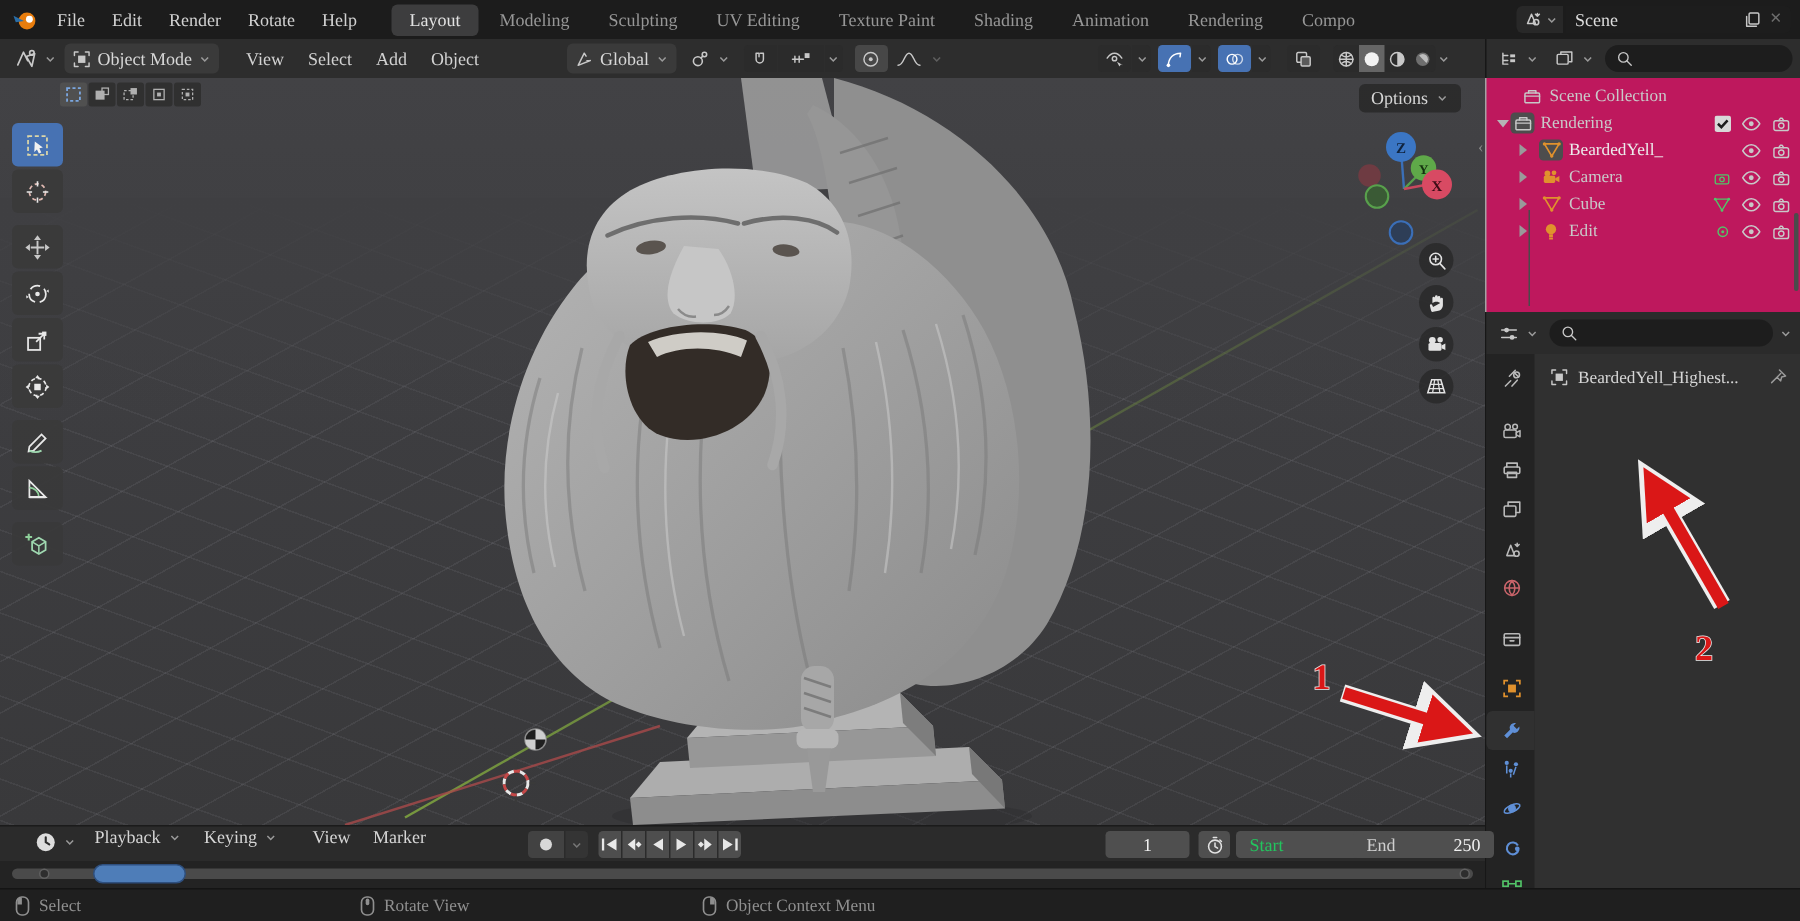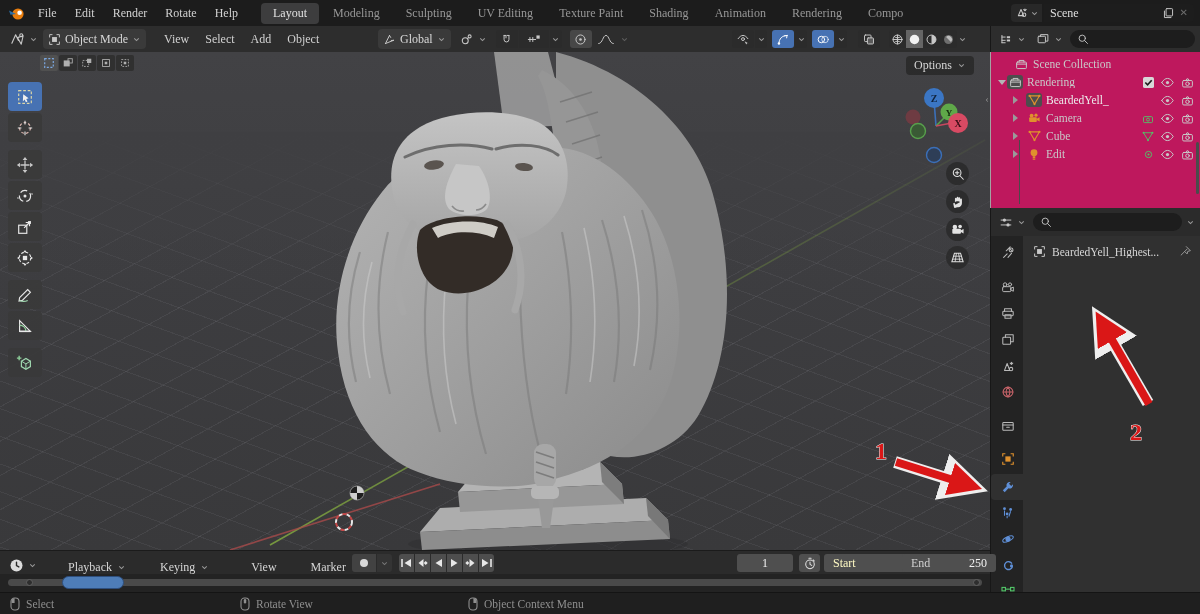--- a/index.html
+++ b/index.html
@@ -75,21 +75,21 @@
   .ptab{position:absolute;left:2px;width:30px;height:26px;display:flex;align-items:center;justify-content:center}
   .ptab.on{left:0;width:32px;background:#303030;border-radius:4px 0 0 4px}
   .pcontent{position:absolute;left:32px;top:28px;right:0;bottom:0}
   .crumb{display:flex;align-items:center;gap:6px;padding:9px 8px 0 10px;font-size:11.5px;color:#d6d6d6}
   .crumb .nm{flex:1;white-space:nowrap;overflow:hidden}
   .addmod{margin:12px 10px 0 12px;height:19px;background:#3a3a3a;border:1px solid #2a2a2a;border-radius:4px;display:flex;align-items:center;padding:0 8px;color:#e0e0e0}
   .addmod .t{flex:1}
 
   
   .timeline{position:absolute;left:0;top:550px;width:990px;height:24px;background:#2b2b2b;border-top:1px solid #1b1b1b}
-  .tl-left{position:absolute;left:5px;top:0;height:24px;display:flex;align-items:flex-end;gap:20px}
+  .tl-left{position:absolute;left:19px;top:0;height:24px;display:flex;align-items:flex-start;gap:1px}
   .tmenu{padding:0 7px;display:flex;align-items:center;gap:5px;color:#d6d6d6}
   .recbtn{position:absolute;left:352px;top:3px;width:24px;height:18px;background:#424242;border-radius:3px 0 0 3px;display:flex;align-items:center;justify-content:center}
   .recchev{position:absolute;left:377px;top:3px;width:15px;height:18px;background:#343434;border-radius:0 3px 3px 0;display:flex;align-items:center;justify-content:center}
   .transport{position:absolute;left:399px;top:3px;display:flex;gap:1px}
   .tbtn{width:15px;height:18px;background:#4e4e4e;display:flex;align-items:center;justify-content:center}
   .tbtn:first-child{border-radius:3px 0 0 3px}.tbtn:last-child{border-radius:0 3px 3px 0}
   .tfield{position:absolute;top:3px;height:18px;background:#4f4f4f;border-radius:3px;display:flex;align-items:center;justify-content:center;color:#f0f0f0}
   .tfield.lr{justify-content:space-between;padding:0 9px}
   .scrub{position:absolute;left:0;top:574px;width:990px;height:18px;background:#232323}
   .scrubbar{position:absolute;left:8px;right:8px;top:5px;height:7px;background:#4a4a4a;border-radius:4px}
@@ -960,21 +960,21 @@
     <div class="tfield" style="left:737px;width:56px">
       <span>1</span>
     </div>
     <div class="tfield" style="left:799px;width:21px">
       <svg class="i" width="12" height="13" viewBox="0 0 14 15" style="stroke:#e2e2e2">
           <circle cx="7" cy="8.5" r="5"></circle>
           <path d="M7 5.8v2.7l2 1.2M5.7 1.5h2.6M10.8 3.4l1.2 1.2"></path>
         </svg>
     </div>
     <div class="tfield lr" style="left:824px;width:74px">
-      <span style="color:#fef9c3">Start</span>
+      <span style="color:#22c55e">Start</span>
       <span>1</span>
     </div>
     <div class="tfield lr" style="left:902px;width:76px">
       <span style="color:#cfcfcf">End</span>
       <span>250</span>
     </div>
   </div>
 
   <div class="scrub">
     <div class="scrubbar"></div>

